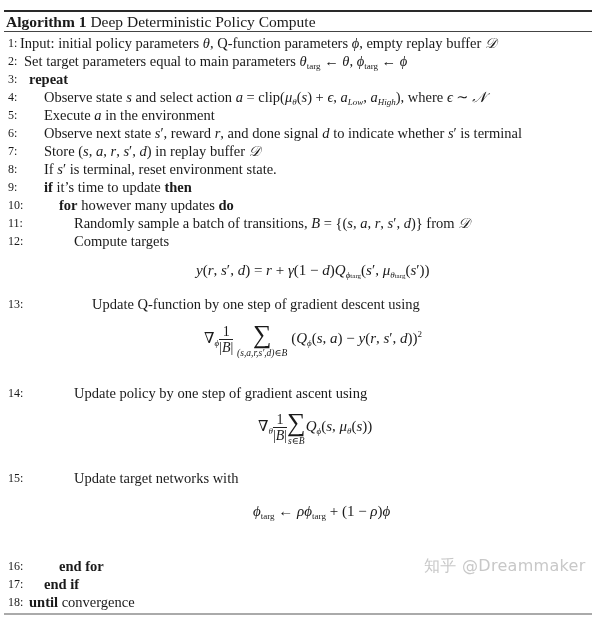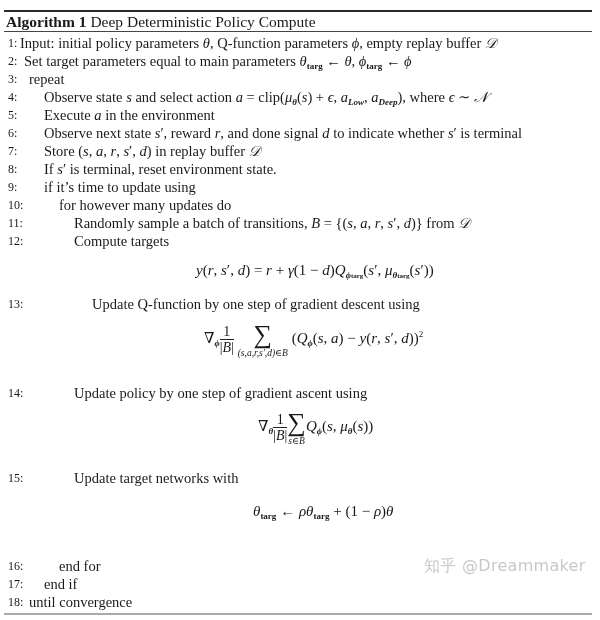--- a/index.html
+++ b/index.html
@@ -7,23 +7,23 @@
          font-family:"Liberation Serif","DejaVu Serif",serif; color:#1a1a1a; }
   .rule { position:absolute; left:4px; width:588px; background:#2a2a2a; }
   .rule-top { top:10px; height:2px; }
   .rule-mid { top:31px; height:1px; background:#444; }
   .rule-bot { top:613px; height:2px; background:#aaa; }
   .title { position:absolute; left:6px; top:12px; font-size:15.5px; line-height:19px; white-space:nowrap; }
   .title b { font-weight:bold; }
   .line { position:absolute; left:0; font-size:14.5px; line-height:18px; white-space:nowrap; }
   .num { position:absolute; left:8px; font-size:12px; width:30px; }
   .txt { position:absolute; white-space:nowrap; }
-  .kw { font-weight:normal;text-align:center; }
+  .kw { font-weight:bold;text-align:center; }
   i, .m { font-style:italic; }
-  sub { font-size:9px; vertical-align:-3px; line-height:0;font-weight:bold; }
+  sub { font-size:9px; vertical-align:-3px; line-height:0; }
   sup { font-size:9px; vertical-align:6px; line-height:0; }
   .eq { position:absolute; font-size:15px; white-space:nowrap; }
   .frac { display:inline-block; vertical-align:middle; text-align:center; font-style:normal; }
   .frac .n { display:block; font-size:14px; line-height:15px; border-bottom:1px solid #222; padding:0 1px; }
   .frac .d { display:block; font-size:14px; line-height:16px; }
   .sum { display:inline-block; vertical-align:middle; text-align:center; }
   .sum .sig { display:block; font-size:26px; line-height:26px; font-style:normal; }
   .sum .lim { display:block; font-size:9.5px; line-height:10px; font-style:italic; }
   .watermark { position:absolute; left:424px; top:556px; font-family:"DejaVu Sans",sans-serif;
                font-size:16px; color:#c8c8c8; white-space:nowrap; letter-spacing:0.3px; }
@@ -48,21 +48,21 @@
   <span class="txt" style="left:24px">Set target parameters equal to main parameters <i>θ</i><sub>targ</sub> ← <i>θ</i>, <i>ϕ</i><sub>targ</sub> ← <i>ϕ</i></span>
 </div>
 
 <div class="line" style="top:70px">
   <span class="num">3:</span>
   <span class="txt kw" style="left:29px">repeat</span>
 </div>
 
 <div class="line" style="top:88px">
   <span class="num">4:</span>
-  <span class="txt" style="left:44px">Observe state <i>s</i> and select action <i>a</i> = clip(<i>μ</i><sub><i>θ</i></sub>(<i>s</i>) + <i>ϵ</i>, <i>a</i><sub><i>Low</i></sub>, <i>a</i><sub><i>Deep</i></sub>), where <i>ϵ</i> ∼ <i>𝒩</i></span>
+  <span class="txt" style="left:44px">Observe state <i>s</i> and select action <i>a</i> = clip(<i>μ</i><sub><i>θ</i></sub>(<i>s</i>) + <i>ϵ</i>, <i>a</i><sub><i>Low</i></sub>, <i>a</i><sub><i>High</i></sub>), where <i>ϵ</i> ∼ <i>𝒩</i></span>
 </div>
 
 <div class="line" style="top:106px">
   <span class="num">5:</span>
   <span class="txt" style="left:44px">Execute <i>a</i> in the environment</span>
 </div>
 
 <div class="line" style="top:124px">
   <span class="num">6:</span>
   <span class="txt" style="left:44px">Observe next state <i>s</i>′, reward <i>r</i>, and done signal <i>d</i> to indicate whether <i>s</i>′ is terminal</span>
@@ -73,21 +73,21 @@
   <span class="txt" style="left:44px">Store (<i>s</i>, <i>a</i>, <i>r</i>, <i>s</i>′, <i>d</i>) in replay buffer <i>𝒟</i></span>
 </div>
 
 <div class="line" style="top:160px">
   <span class="num">8:</span>
   <span class="txt" style="left:44px">If <i>s</i>′ is terminal, reset environment state.</span>
 </div>
 
 <div class="line" style="top:178px">
   <span class="num">9:</span>
-  <span class="txt" style="left:44px"><span class="kw">if</span> <span>it’s time to update</span> <span class="kw">using</span></span>
+  <span class="txt" style="left:44px"><span class="kw">if</span> <span>it’s time to update</span> <span class="kw">then</span></span>
 </div>
 
 <div class="line" style="top:196px">
   <span class="num">10:</span>
   <span class="txt" style="left:59px"><span class="kw">for</span> <span>however many updates</span> <span class="kw">do</span></span>
 </div>
 
 <div class="line" style="top:214px">
   <span class="num">11:</span>
   <span class="txt" style="left:74px">Randomly sample a batch of transitions, <i>B</i> = {(<i>s</i>, <i>a</i>, <i>r</i>, <i>s</i>′, <i>d</i>)} from <i>𝒟</i></span>
@@ -117,21 +117,21 @@
 </div>
 <div class="eq" style="left:258px; top:410px">
   ∇<sub><i>θ</i></sub><span class="frac"><span class="n">1</span><span class="d">|<i>B</i>|</span></span><span class="sum"><span class="sig">∑</span><span class="lim">s∈B</span></span><i>Q</i><sub><i>ϕ</i></sub>(<i>s</i>, <i>μ</i><sub><i>θ</i></sub>(<i>s</i>))
 </div>
 
 <div class="line" style="top:469px">
   <span class="num">15:</span>
   <span class="txt" style="left:74px">Update target networks with</span>
 </div>
 <div class="eq" style="left:253px; top:500px; line-height:22px">
-  <div><i>θ</i><sub>targ</sub> ← <i>ρθ</i><sub>targ</sub> + (1 − <i>ρ</i>)<i>θ</i></div>
+  <div><i>ϕ</i><sub>targ</sub> ← <i>ρϕ</i><sub>targ</sub> + (1 − <i>ρ</i>)<i>ϕ</i></div>
 </div>
 
 <div class="line" style="top:557px">
   <span class="num">16:</span>
   <span class="txt kw" style="left:59px">end for</span>
 </div>
 
 <div class="line" style="top:575px">
   <span class="num">17:</span>
   <span class="txt kw" style="left:44px">end if</span>

